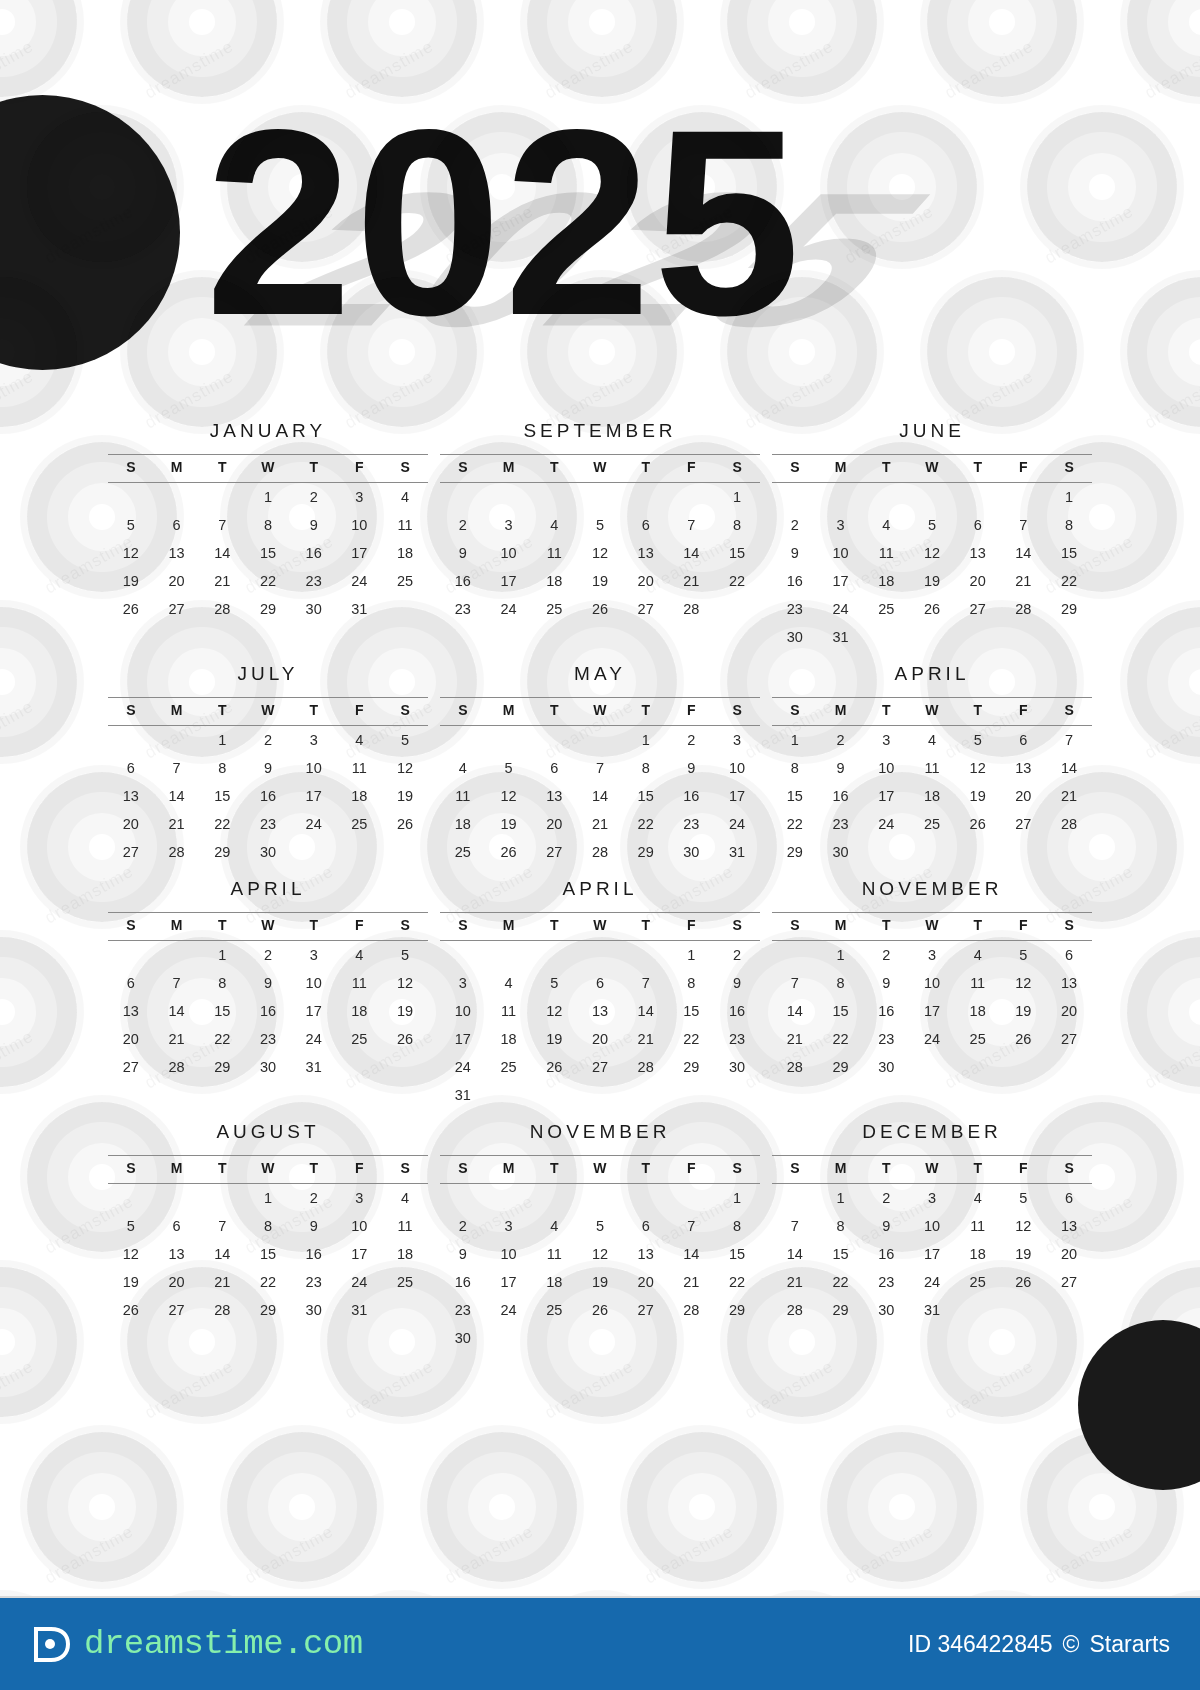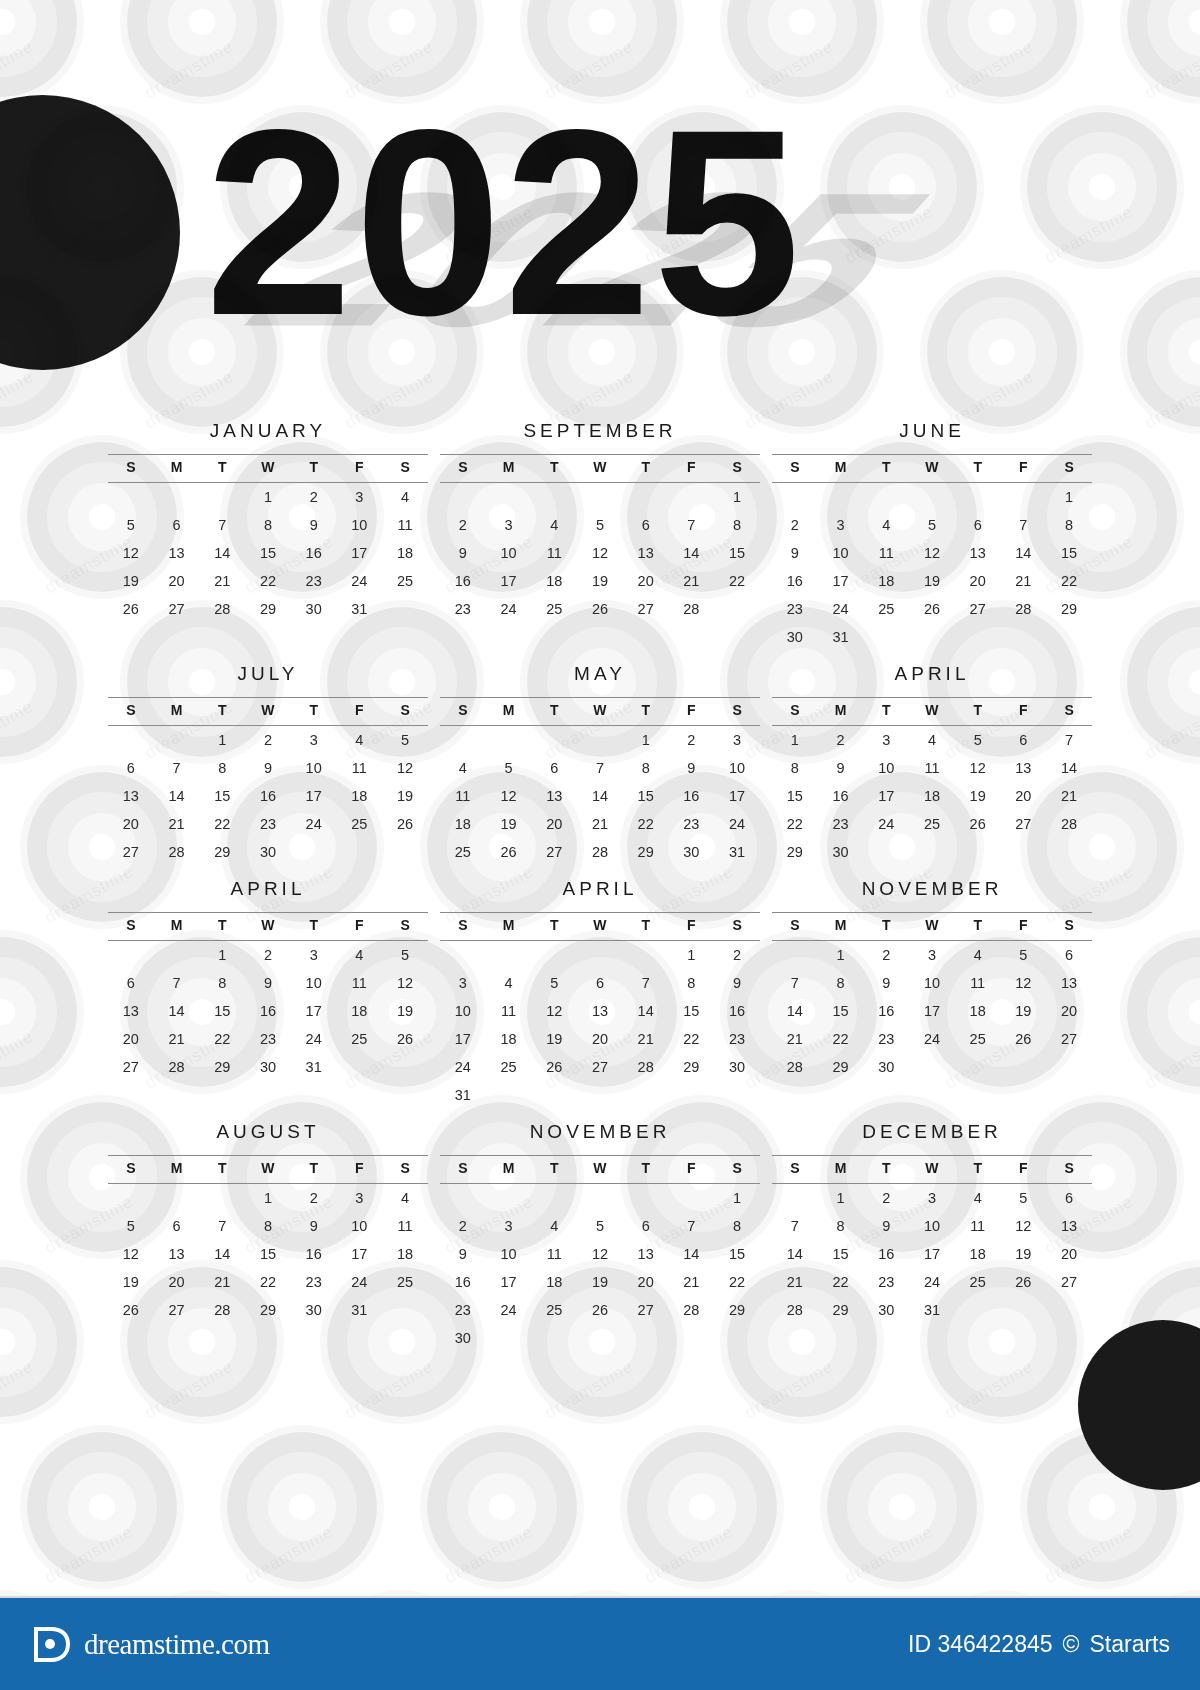--- a/index.html
+++ b/index.html
@@ -171,24 +171,24 @@
     display: flex;
     align-items: center;
     gap: 12px;
   }
   .footer-logo-icon {
     width: 42px;
     height: 42px;
     position: relative;
   }
   .footer-brand {
-    color: #ffffff;
-    font-size: 29px;
+    color: #86efac;
+    font-size: 34px;
     letter-spacing: -0.5px;
-    font-family: Liberation Serif, serif;
+    font-family: Liberation Mono, monospace;
   }
   .footer-right {
     color: #ffffff;
     font-size: 23px;
     display: flex;
     align-items: center;
     gap: 10px;
     font-family: "Liberation Sans", sans-serif;
   }
   .footer-divider {

